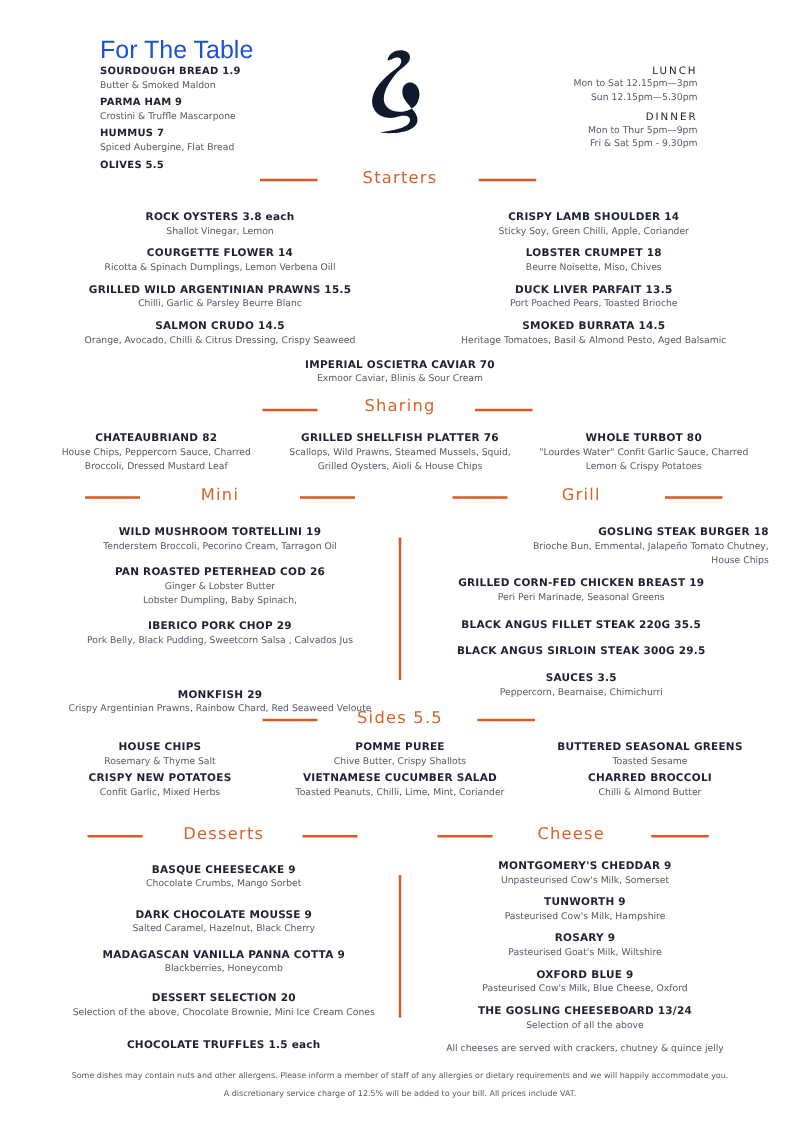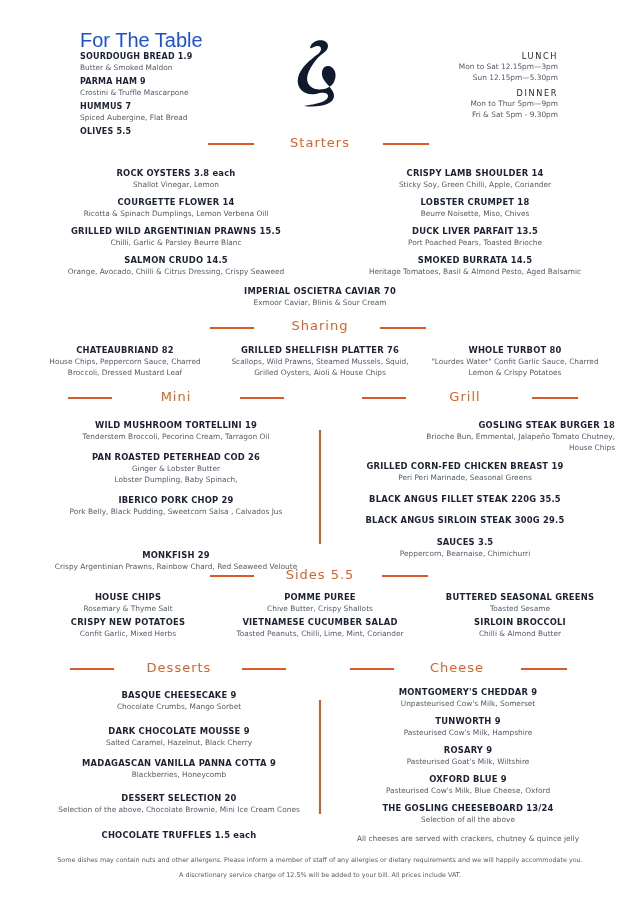--- a/index.html
+++ b/index.html
@@ -181,21 +181,21 @@
 </div>
 <div class="item" style="left:210px;top:617px;width:220px;">
   <span class="title">VIETNAMESE CUCUMBER SALAD</span>
   <span class="desc">Toasted Peanuts, Chilli, Lime, Mint, Coriander</span>
 </div>
 <div class="item" style="left:420px;top:592px;width:200px;">
   <span class="title">BUTTERED SEASONAL GREENS</span>
   <span class="desc">Toasted Sesame</span>
 </div>
 <div class="item" style="left:420px;top:617px;width:200px;">
-  <span class="title">SIRLOIN BROCCOLI</span>
+  <span class="title">CHARRED BROCCOLI</span>
   <span class="desc">Chilli &amp; Almond Butter</span>
 </div>
 
 <div class="rule" style="left:70px;top:668px;width:44px;"></div>
 <div class="abs section-head" style="left:134px;top:660px;width:90px;">Desserts</div>
 <div class="rule" style="left:242px;top:668px;width:44px;"></div>
 
 <div class="rule" style="left:350px;top:668px;width:44px;"></div>
 <div class="abs section-head" style="left:412px;top:660px;width:90px;">Cheese</div>
 <div class="rule" style="left:521px;top:668px;width:46px;"></div>

